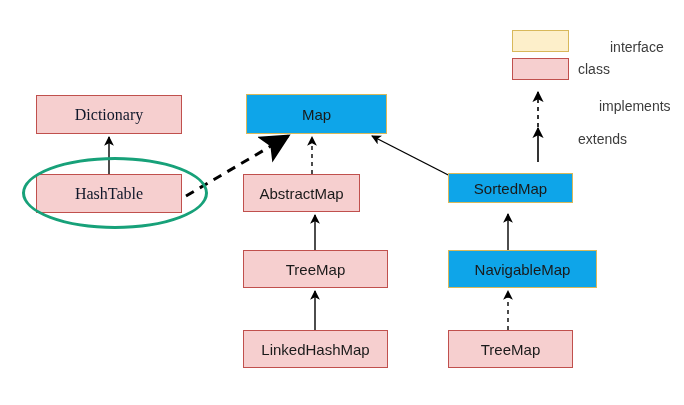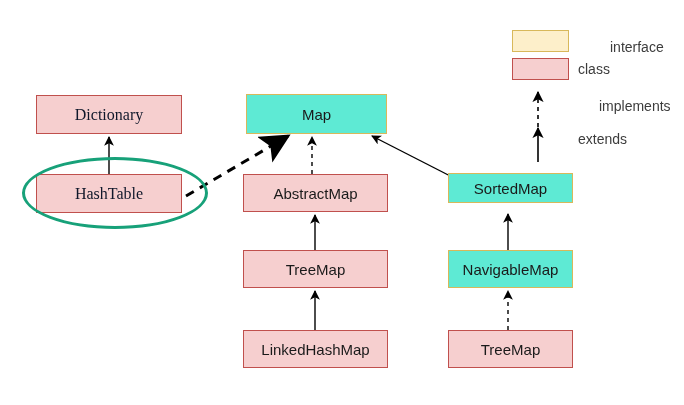--- a/index.html
+++ b/index.html
@@ -36,21 +36,21 @@
   }
   .node .node-label {
     display: block;
     line-height: 1;
   }
   .cls {
     background: #f6cfcf;
     border-color: #c0504d;
   }
   .iface {
-    background: #5eead4;
+    background: #0ea5e9;
     border-color: #d8b85a;
   }
   .serif .node-label {
     font-family: "Liberation Serif", serif;
     font-size: 16px;
     color: #0f172a;
   }
   .sans .node-label {
     font-family: "Liberation Sans", sans-serif;
     font-size: 15px;
@@ -107,33 +107,33 @@
   <div id="node-layer">
       <div class="node cls serif" style="left: 36px; top: 95px; width: 146px; height: 39px;">
         <span class="node-label">Dictionary</span>
       </div>
       <div class="node cls serif" style="left: 36px; top: 174px; width: 146px; height: 39px;">
         <span class="node-label">HashTable</span>
       </div>
       <div class="node iface sans" style="left: 246px; top: 94px; width: 141px; height: 40px;">
         <span class="node-label">Map</span>
       </div>
-      <div class="node cls sans" style="left: 243px; top: 174px; width: 145px; height: 38px; text-align: right;">
+      <div class="node cls sans" style="left: 243px; top: 174px; width: 117px; height: 38px; text-align: right;">
         <span class="node-label">AbstractMap</span>
       </div>
       <div class="node cls sans" style="left: 243px; top: 250px; width: 145px; height: 38px;">
         <span class="node-label">TreeMap</span>
       </div>
       <div class="node cls sans" style="left: 243px; top: 330px; width: 145px; height: 38px;">
         <span class="node-label">LinkedHashMap</span>
       </div>
       <div class="node iface sans" style="left: 448px; top: 173px; width: 125px; height: 30px;">
         <span class="node-label">SortedMap</span>
       </div>
-      <div class="node iface sans" style="left: 448px; top: 250px; width: 125px; height: 38px;">
+      <div class="node iface sans" style="left: 448px; top: 250px; width: 149px; height: 38px;">
         <span class="node-label">NavigableMap</span>
       </div>
       <div class="node cls sans" style="left: 448px; top: 330px; width: 125px; height: 38px;">
         <span class="node-label">TreeMap</span>
       </div>
     </div>
 
   <div class="highlight-ellipse" style="left: 22px; top: 157px; width: 186px; height: 72px; border-color: rgb(23, 161, 121);"></div>
 
   <div id="legend-layer">

